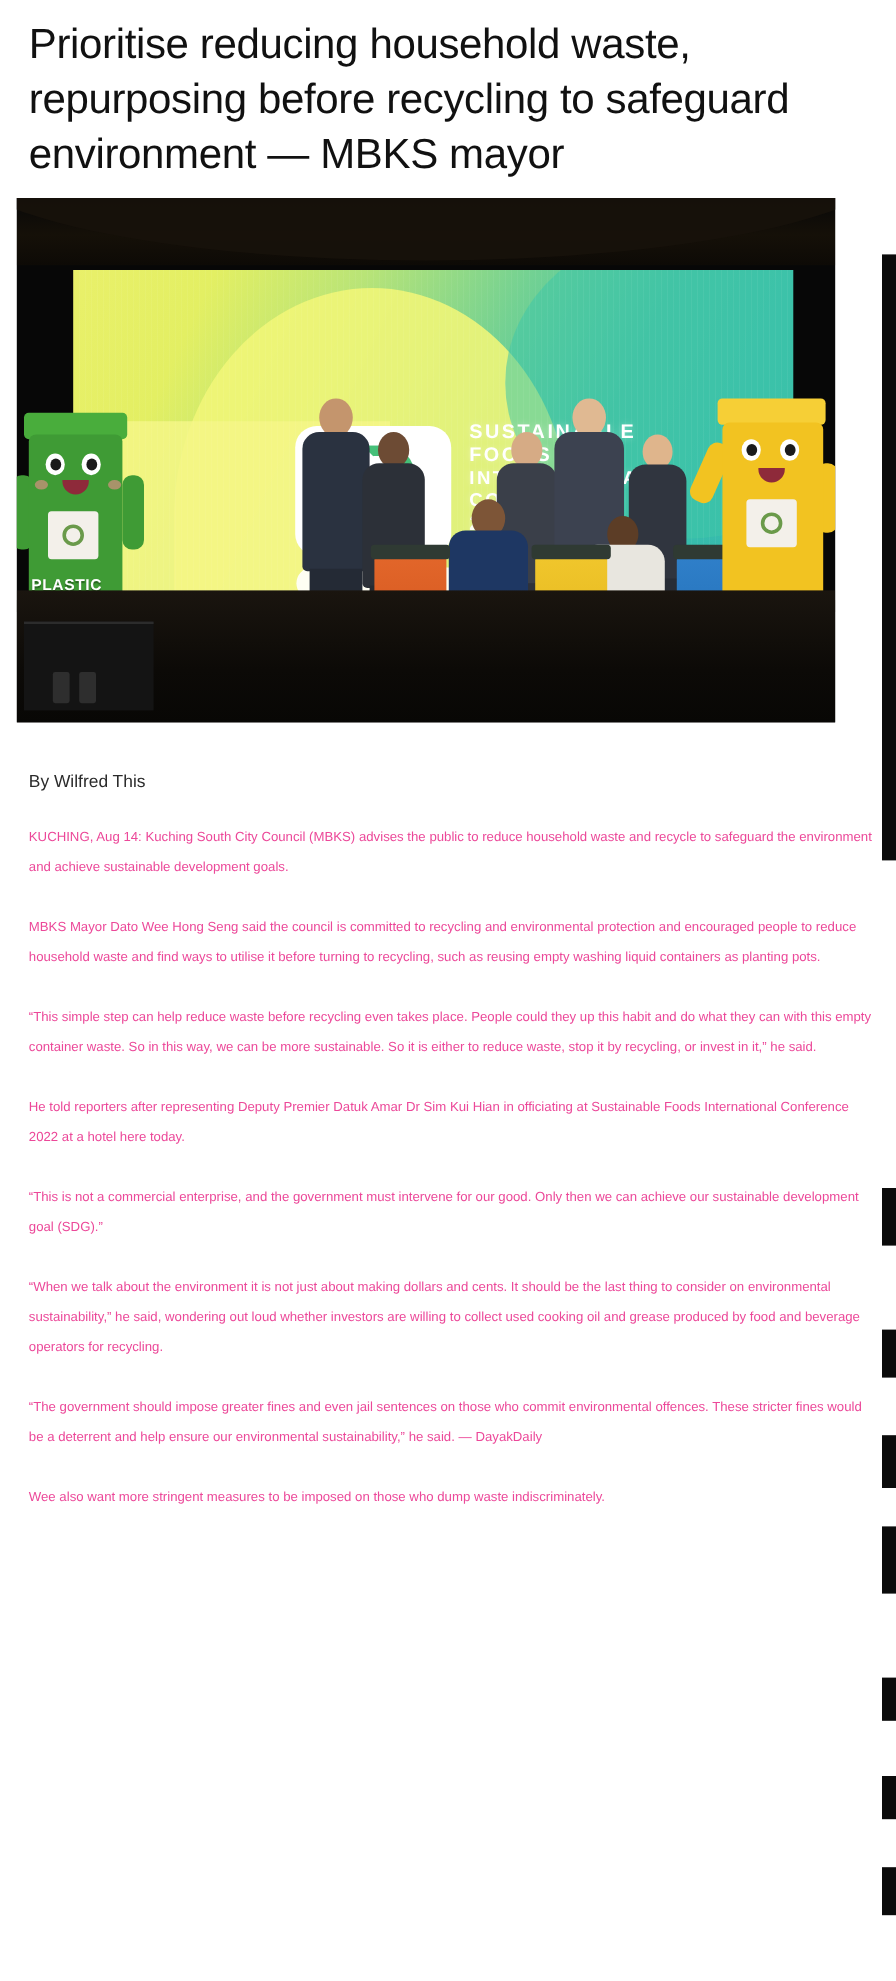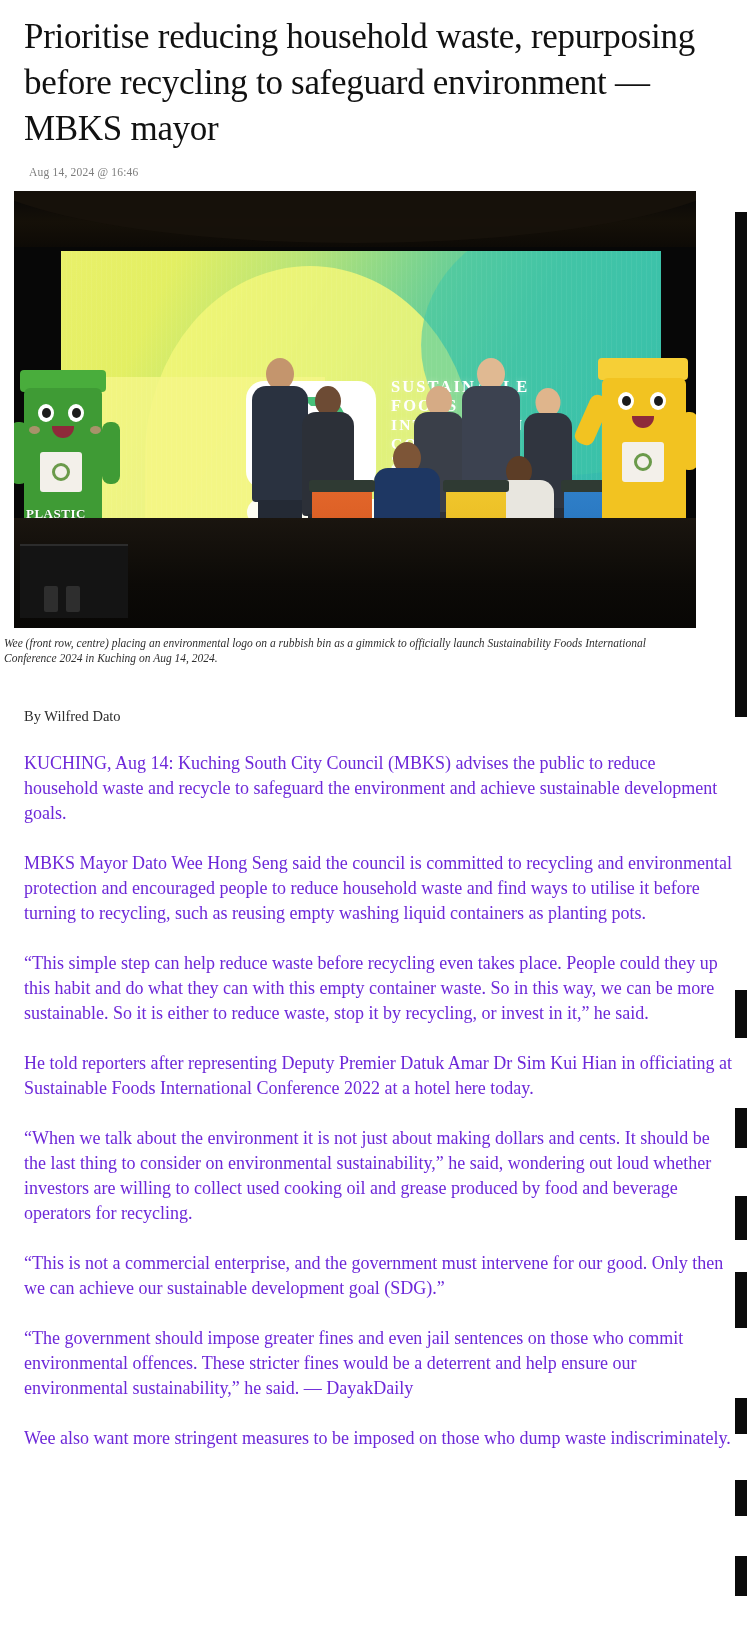--- a/index.html
+++ b/index.html
@@ -13,21 +13,20 @@
     color: #1a1a1a;
     -webkit-font-smoothing: antialiased;
   }
 
   .page {
     position: relative;
     width: 747px;
     min-height: 1651px;
     background: #ffffff;
     overflow: hidden;
-    font-family: Liberation Serif, serif;
   }
 
   
   .edge-strip {
     position: absolute;
     right: 0;
     width: 12px;
     background: #0b0b0b;
   }
   .edge-strip.s1 { top: 212px;  height: 505px; }
@@ -296,23 +295,23 @@
   }
 
   
   .byline {
     margin: 42px 0 0 0;
     font-size: 14.5px;
     color: #2b2b2b;
   }
   .body-copy p {
     margin: 25px 0 0 0;
-    font-size: 18px;
+    font-size: 11px;
     line-height: 25px;
-    color: #6d28d9;
+    color: #ec4899;
   }
   .body-copy p:first-child { margin-top: 26px; }
 </style>
 </head>
 <body>
 
 <div class="page">
 
   <div class="edge-strip s1"></div>
   <div class="edge-strip s2"></div>
@@ -320,21 +319,20 @@
   <div class="edge-strip s4"></div>
   <div class="edge-strip s5"></div>
   <div class="edge-strip s6"></div>
   <div class="edge-strip s7"></div>
   <div class="edge-strip s8"></div>
 
   <div class="article">
 
     <h1 class="headline">Prioritise reducing household waste, repurposing before recycling to safeguard environment — MBKS mayor</h1>
 
-    <div class="timestamp">Aug 14, 2024 @ 16:46</div>
 
     <figure class="figure">
       <div class="photo">
 
         <div class="hall-top"></div>
         <div class="hall-arc"></div>
 
         <div class="screen">
           <div class="blob-a"></div>
           <div class="blob-b"></div>
@@ -447,30 +445,29 @@
 
         <div class="stage-edge"></div>
         <div class="stage-floor"></div>
         <div class="speaker-box">
           <i class="a"></i>
             <i class="b"></i>
         </div>
 
       </div>
 
-      <figcaption class="caption">Wee (front row, centre) placing an environmental logo on a rubbish bin as a gimmick to officially launch Sustainability Foods International Conference 2024 in Kuching on Aug 14, 2024.</figcaption>
     </figure>
 
-    <div class="byline">By Wilfred Dato</div>
+    <div class="byline">By Wilfred This</div>
 
     <div class="body-copy">
       <p>KUCHING, Aug 14: Kuching South City Council (MBKS) advises the public to reduce household waste and recycle to safeguard the environment and achieve sustainable development goals.</p>
       <p>MBKS Mayor Dato Wee Hong Seng said the council is committed to recycling and environmental protection and encouraged people to reduce household waste and find ways to utilise it before turning to recycling, such as reusing empty washing liquid containers as planting pots.</p>
       <p>“This simple step can help reduce waste before recycling even takes place. People could they up this habit and do what they can with this empty container waste. So in this way, we can be more sustainable. So it is either to reduce waste, stop it by recycling, or invest in it,” he said.</p>
       <p>He told reporters after representing Deputy Premier Datuk Amar Dr Sim Kui Hian in officiating at Sustainable Foods International Conference 2022 at a hotel here today.</p>
+      <p>“This is not a commercial enterprise, and the government must intervene for our good. Only then we can achieve our sustainable development goal (SDG).”</p>
       <p>“When we talk about the environment it is not just about making dollars and cents. It should be the last thing to consider on environmental sustainability,” he said, wondering out loud whether investors are willing to collect used cooking oil and grease produced by food and beverage operators for recycling.</p>
-      <p>“This is not a commercial enterprise, and the government must intervene for our good. Only then we can achieve our sustainable development goal (SDG).”</p>
       <p>“The government should impose greater fines and even jail sentences on those who commit environmental offences. These stricter fines would be a deterrent and help ensure our environmental sustainability,” he said. — DayakDaily</p>
       <p>Wee also want more stringent measures to be imposed on those who dump waste indiscriminately.</p>
     </div>
 
   </div>
 </div>
 
 </body></html>

